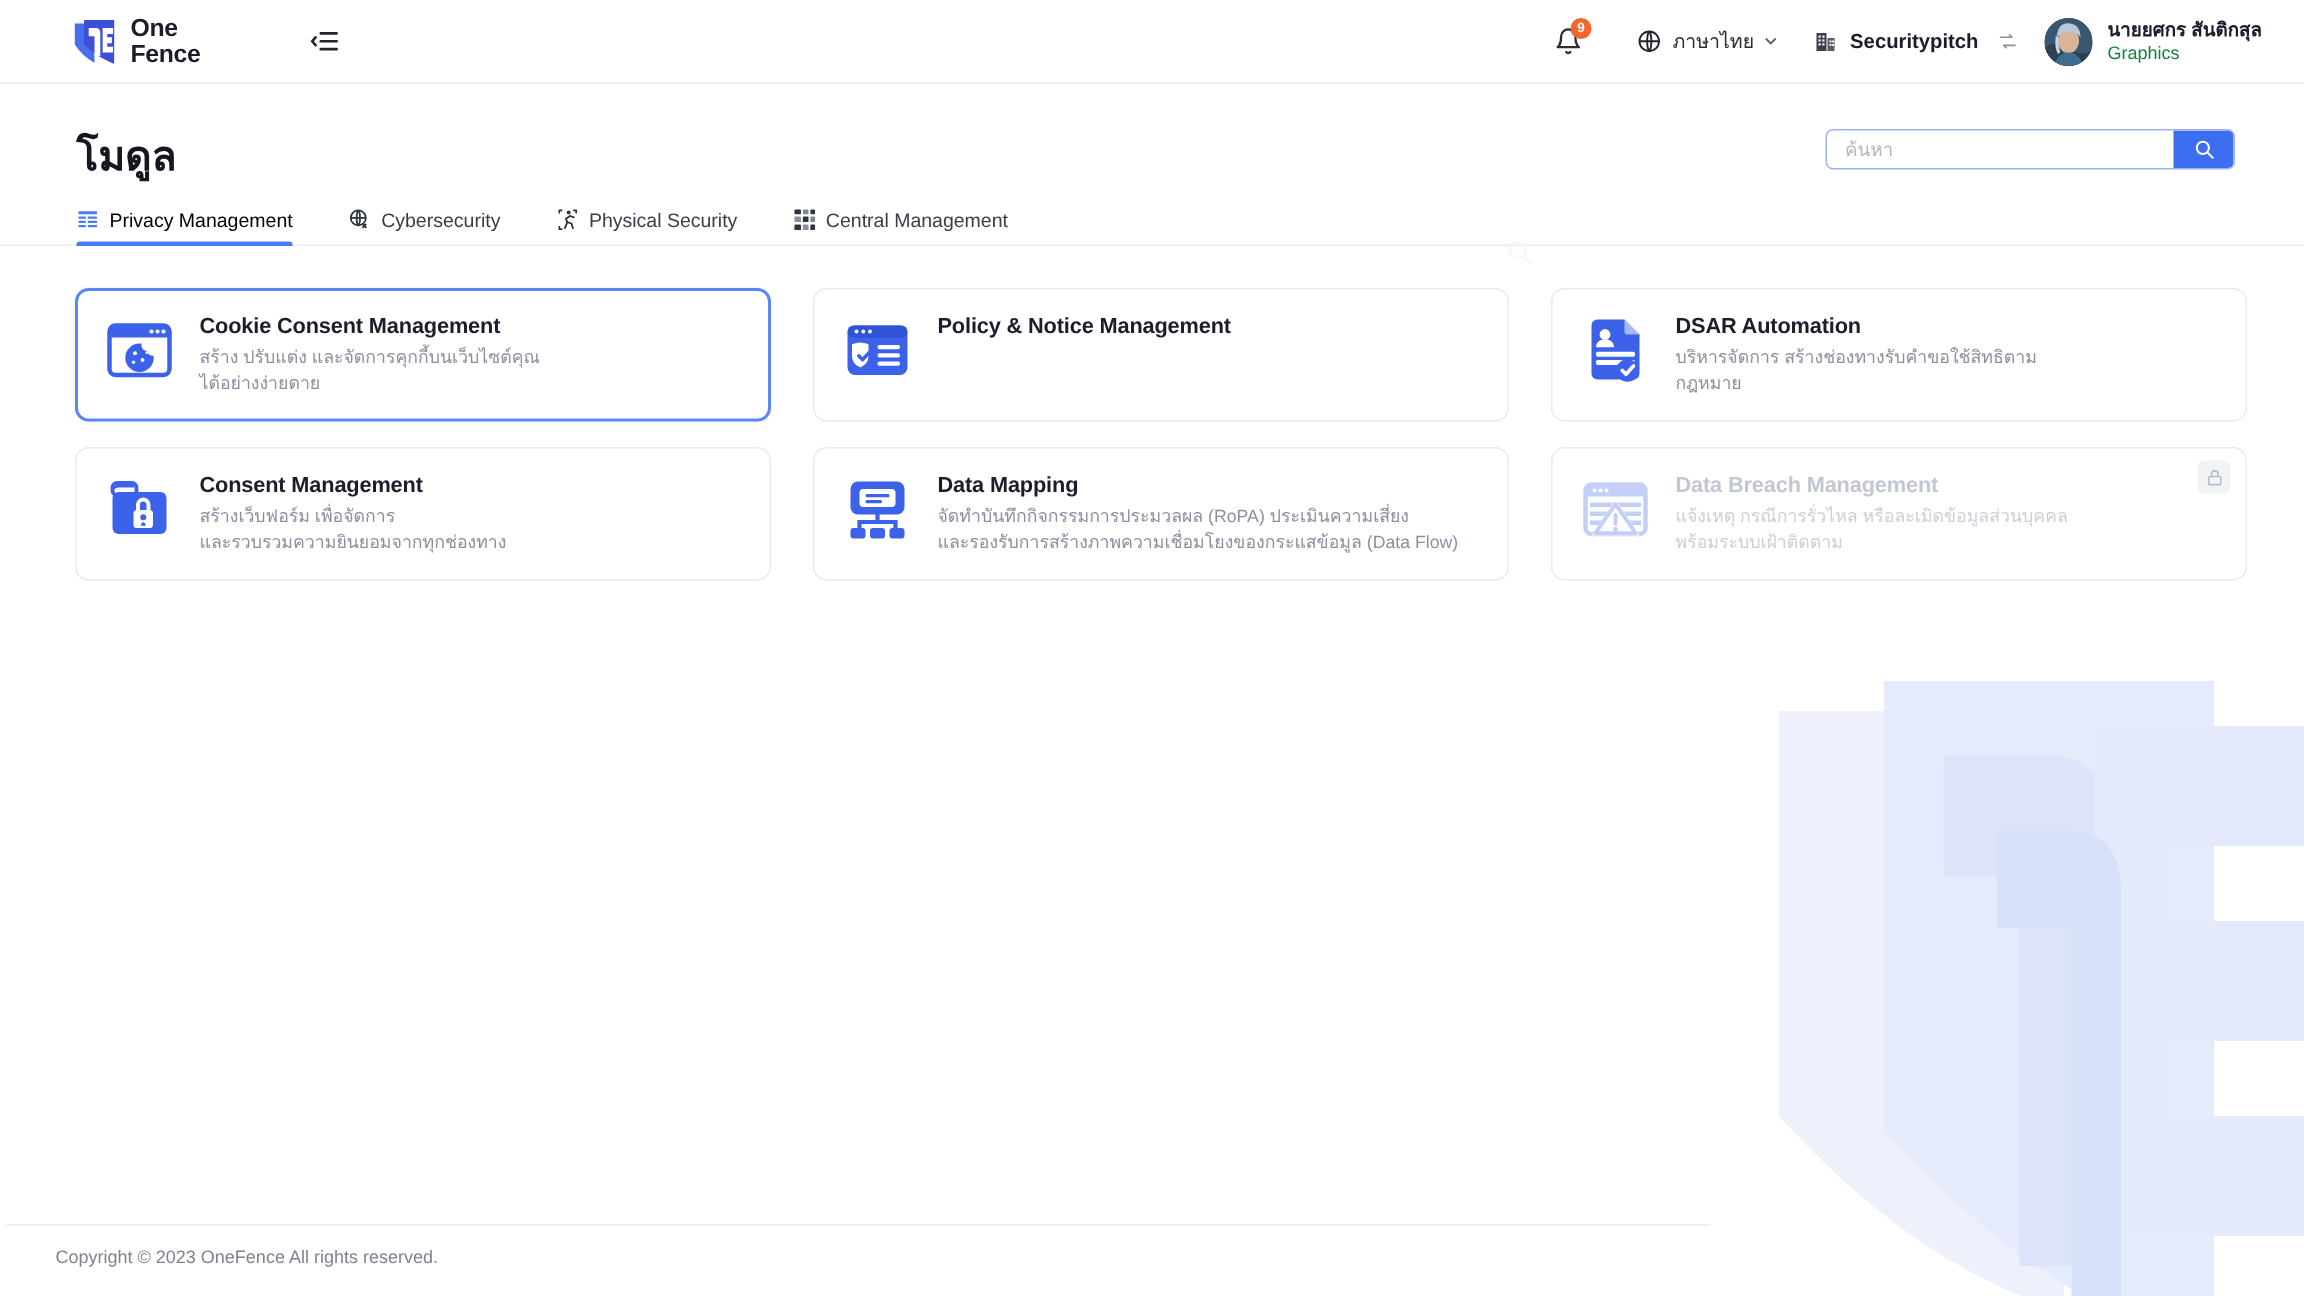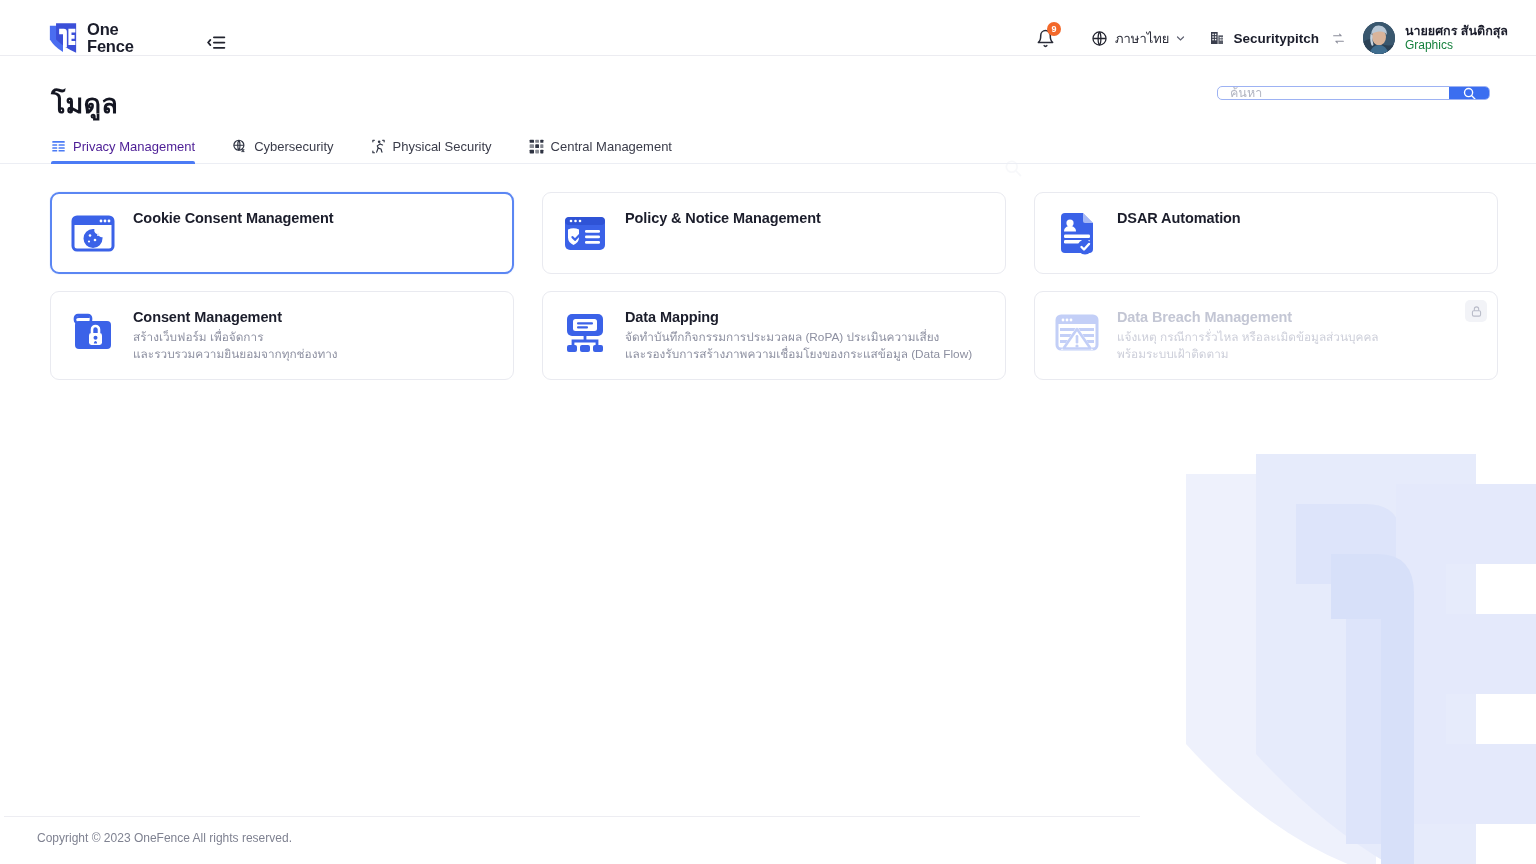--- a/index.html
+++ b/index.html
@@ -31,21 +31,21 @@
     opacity: .5;
   }
   .watermark-search svg { width: 100%; height: 100%; display:block; }
 
   
   .header {
     position: relative; z-index: 5;
     height: 56px;
     background: #fff;
     border-bottom: 1px solid #ececf1;
-    display: flex; align-items: flex-end;
+    display: flex; align-items: center;
     padding: 0 28px 0 46px;
   }
   .brand { display: flex; align-items: center; gap: 7px; }
   .brand-mark { width: 34px; height: 34px; }
   .brand-mark svg { width: 100%; height: 100%; display: block; }
   .brand-text {
     font-size: 16.5px; font-weight: 700; line-height: 1.02;
     color: #1b1d2b; letter-spacing: -.2px;
   }
   .brand-text span { display: block; }
@@ -118,21 +118,21 @@
     padding: 26px 46px 0 51px;
   }
   .page-title {
     font-size: 27px; font-weight: 700; color: #141622;
     letter-spacing: .1px;
   }
 
   .search {
     margin-left: auto; margin-top: 4px;
     display: flex; align-items: stretch;
-    width: 273px; height: 14px;
+    width: 273px; height: 27px;
     border: 1px solid #9db2f3;
     border-radius: 5px;
     overflow: hidden;
     background: #fff;
   }
   .search input {
     flex: 1 1 auto; border: 0; outline: 0;
     padding: 0 12px; font-size: 12.5px;
     font-family: inherit; color: #2a2c38;
     background: transparent;
@@ -155,21 +155,21 @@
   .tab {
     display: flex; align-items: center; gap: 7px;
     padding: 6px 16px 9px 0;
     margin-right: 21px;
     font-size: 13px; color: #3a3c4a;
     cursor: pointer; position: relative;
     white-space: nowrap;
   }
   .tab .ticon { width: 15px; height: 15px; flex: 0 0 15px; color: #2e3342; }
   .tab .ticon svg { width: 100%; height: 100%; display: block; }
-  .tab.active { color: #4c1d95; font-weight: 400; }
+  .tab.active { color: #000000; font-weight: 400; }
   .tab.active .ticon { color: #4b7bf5; }
   .tab.active::after {
     content: ""; position: absolute;
     left: 0; right: 16px; bottom: -1px; height: 3px;
     background: #4b7bf5; border-radius: 2px 2px 0 0;
   }
 
   
   .grid {
     display: grid;
@@ -435,20 +435,22 @@
             <circle cx="40" cy="12" r="1.4" fill="#fff"></circle>
           <path d="M24 20a9.5 9.5 0 1 0 9.5 9.5c0-.5 0-.9-.1-1.4a3.3 3.3 0 0 1-4-3.3 3.4 3.4 0 0 1-3.9-4.6c-.5-.1-1-.2-1.5-.2z" fill="#3b62e8"></path>
           <circle cx="21" cy="26.5" r="1.3" fill="#fff"></circle>
             <circle cx="26" cy="31" r="1.3" fill="#fff"></circle>
           <circle cx="20" cy="32.5" r="1.1" fill="#fff"></circle>
             <circle cx="29" cy="26" r="1" fill="#fff"></circle>
         </svg>
       </span>
       <div class="card-body">
         <div class="card-title">Cookie Consent Management</div>
+        <div class="card-desc">สร้าง ปรับแต่ง และจัดการคุกกี้บนเว็บไซต์คุณ
+ได้อย่างง่ายดาย</div>
       </div>
     </div>
 
     <div class="card">
       <span class="card-icon">
         <svg viewBox="0 0 48 48" xmlns="http://www.w3.org/2000/svg">
           <rect x="4" y="8" width="40" height="33" rx="5" fill="#3b62e8"></rect>
           <rect x="4" y="8" width="40" height="8" rx="4" fill="#2f53d6"></rect>
           <circle cx="10" cy="12" r="1.3" fill="#fff"></circle>
             <circle cx="14.5" cy="12" r="1.3" fill="#fff"></circle>
@@ -473,20 +475,22 @@
           <circle cx="17" cy="14" r="3.6" fill="#fff"></circle>
           <path d="M11 22.5c0-3.4 2.7-5.4 6-5.4s6 2 6 5.4z" fill="#fff"></path>
           <rect x="11" y="25.5" width="26" height="3.4" rx="1.2" fill="#fff"></rect>
           <rect x="11" y="31" width="26" height="3.4" rx="1.2" fill="#fff"></rect>
           <circle cx="32" cy="38" r="7.5" fill="#3b62e8"></circle>
           <path d="M28.5 38 L31 40.5 L36 35" stroke="#fff" stroke-width="2.4" fill="none" stroke-linecap="round" stroke-linejoin="round"></path>
         </svg>
       </span>
       <div class="card-body">
         <div class="card-title">DSAR Automation</div>
+        <div class="card-desc">บริหารจัดการ สร้างช่องทางรับคำขอใช้สิทธิตาม
+กฎหมาย</div>
       </div>
     </div>
 
     <div class="card">
       <span class="card-icon">
         <svg viewBox="0 0 48 48" xmlns="http://www.w3.org/2000/svg">
           <path d="M6 12a4 4 0 0 1 4-4h10l1 2h-11a4 4 0 0 0-4 4z" fill="#3b62e8"></path>
           <rect x="6" y="7" width="16" height="8" rx="3" fill="none" stroke="#3b62e8" stroke-width="2.6"></rect>
           <path d="M6 17a4 4 0 0 1 4-4h28a4 4 0 0 1 4 4v20a4 4 0 0 1-4 4H10a4 4 0 0 1-4-4z" fill="#3b62e8"></path>
           <rect x="20" y="25" width="13" height="12" rx="2.4" fill="#fff"></rect>

